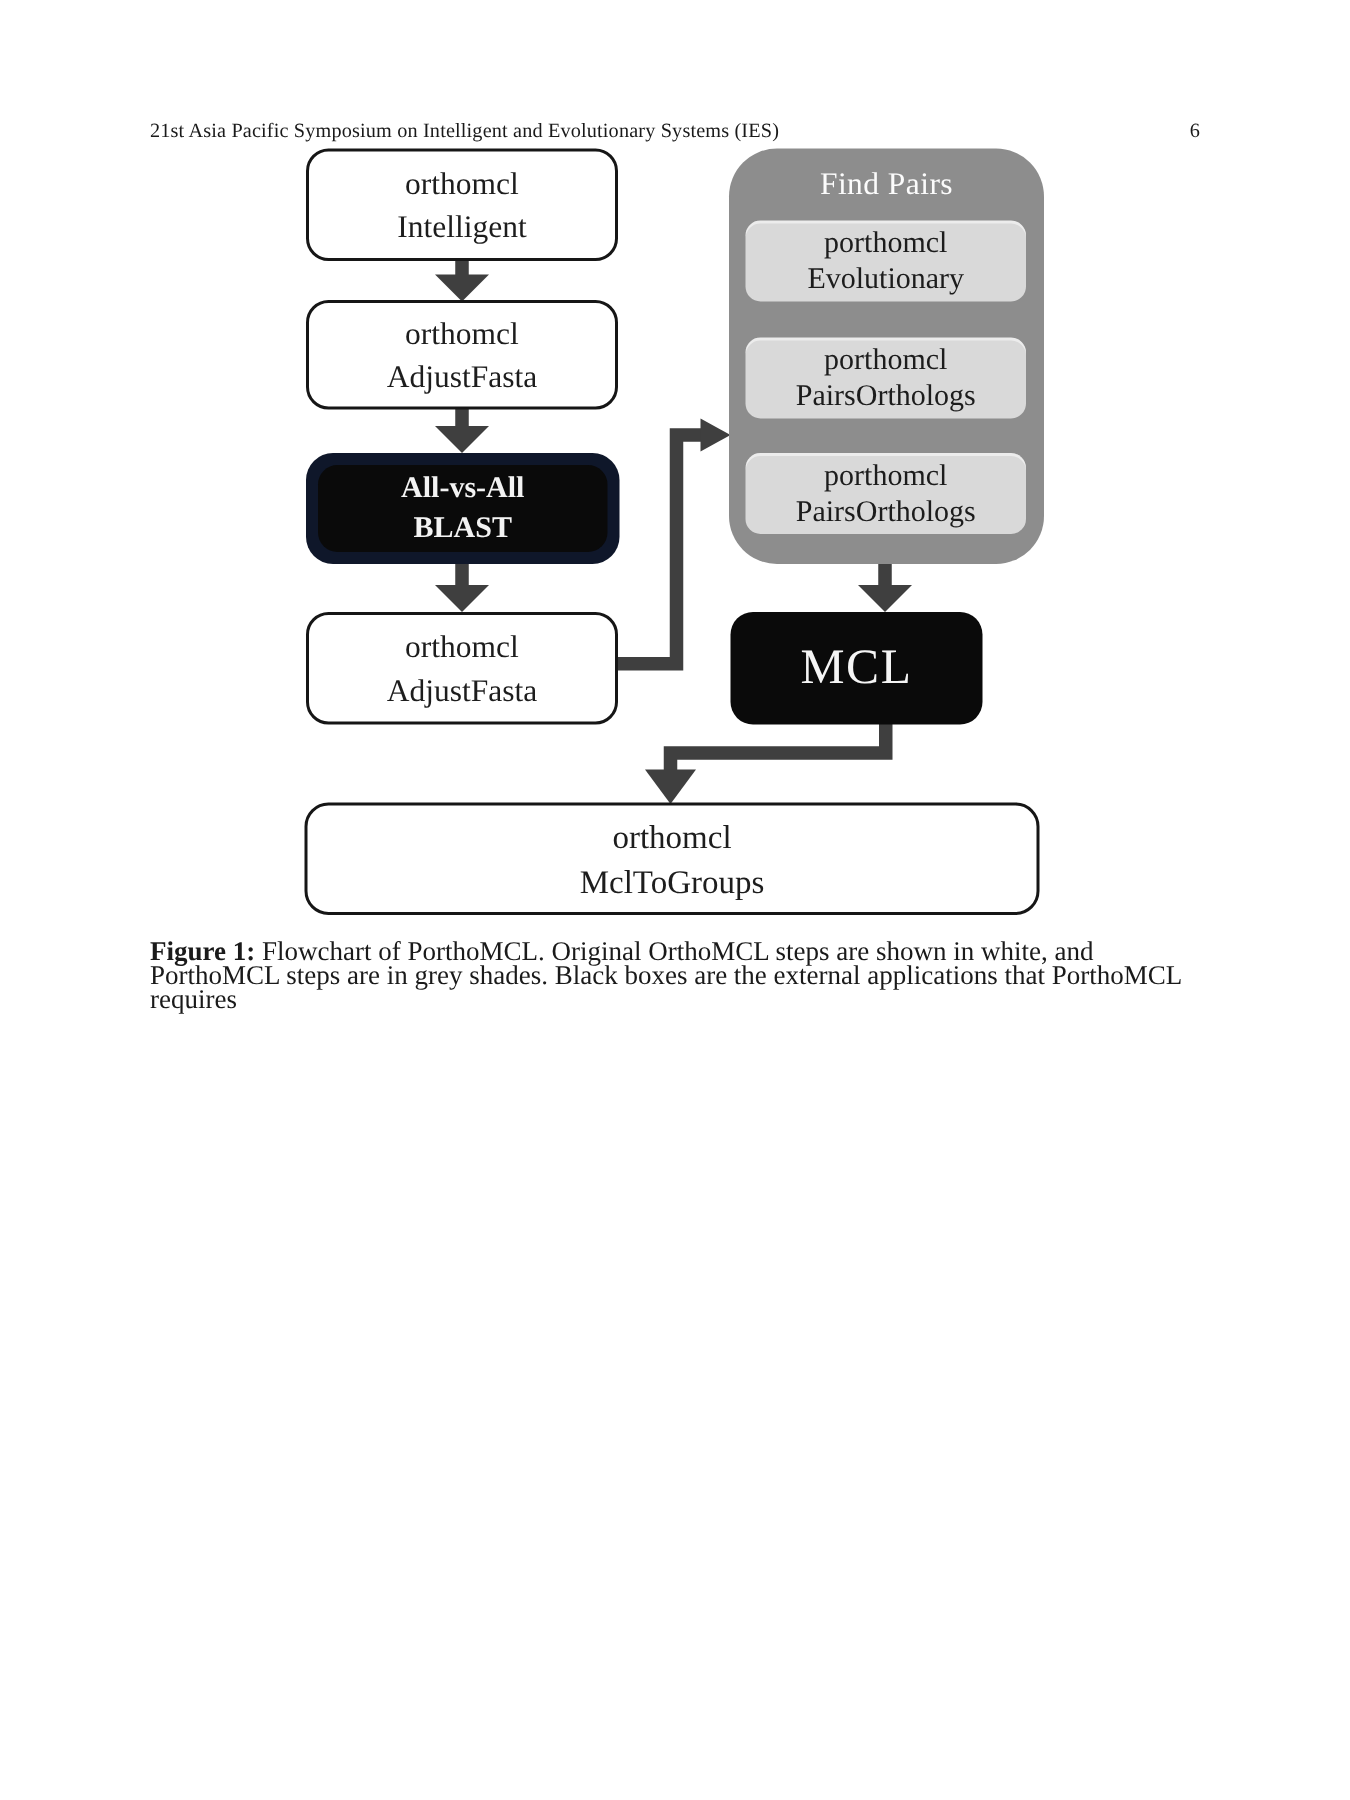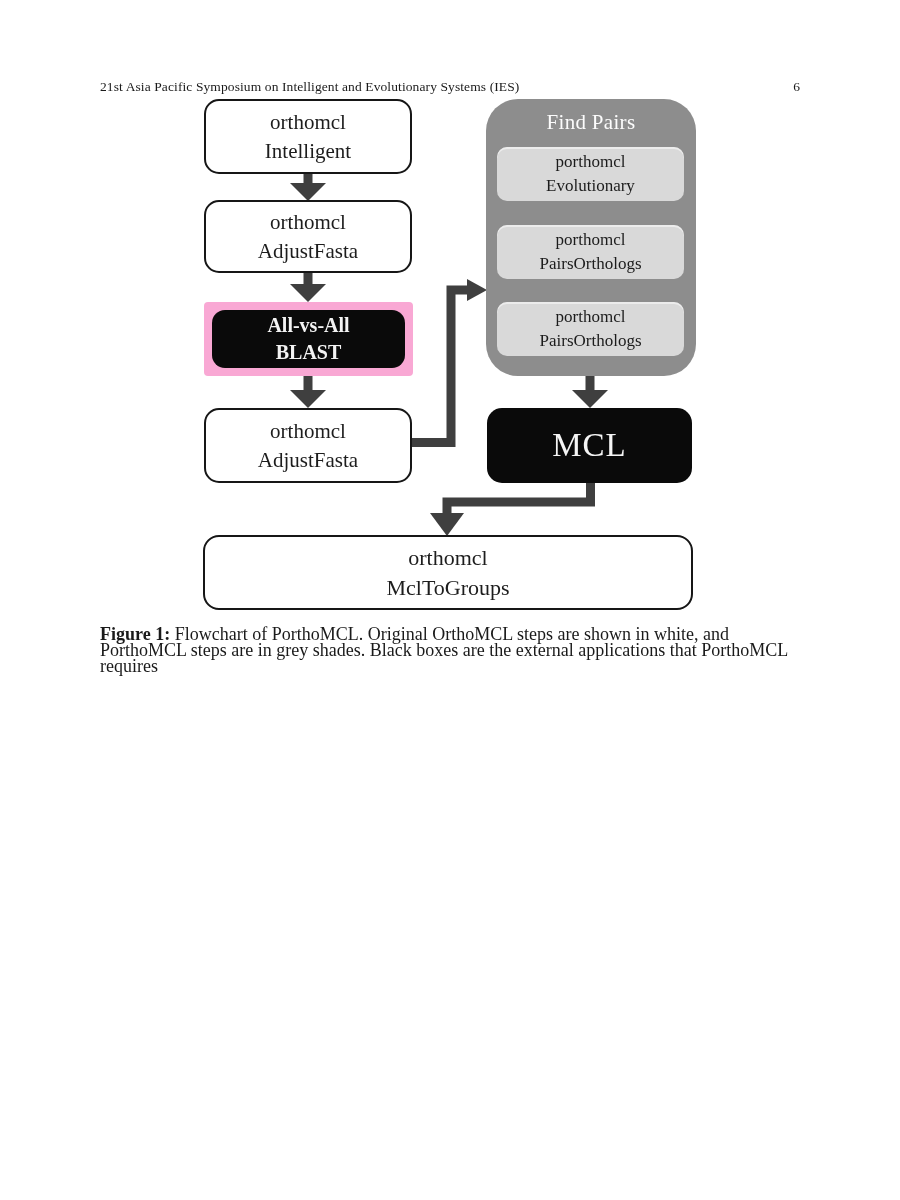--- a/index.html
+++ b/index.html
@@ -46,22 +46,22 @@
     font-size: 21px;
     line-height: 29px;
     color: #1d1d1d;
   }
   #n-adjust  { left: 204px; top:  99px; width: 208px; height: 75px; }
   #n-filter  { left: 204px; top: 200px; width: 208px; height: 73px; }
 
   #n-blast-outer {
     position: absolute;
     left: 204px; top: 302px; width: 209px; height: 74px;
-    background: #f9a8d4;
-    border-radius: 4px;
+    background: #0f172a;
+    border-radius: 18px;
   }
   #n-blast-inner {
     position: absolute;
     inset: 8px;
     background: #0a0a0a;
     border-radius: 13px;
     color: #f3f3f3;
     font-weight: bold;
     font-size: 20px;
     line-height: 27px;
@@ -79,31 +79,31 @@
   .group-title {
     text-align: center;
     color: #fcfcfc;
     font-size: 21px;
     padding-top: 11px;
     letter-spacing: 0.3px;
   }
   .light {
     background: #d9d9d9;
     border-radius: 10px;
-    font-size: 17px;
+    font-size: 20px;
     line-height: 24px;
     color: #1c1c1c;
     box-shadow: inset 0 2px 0 rgba(255,255,255,0.5);
   }
   #n-besthit   { left: 11px; top:  48px; width: 187px; height: 54px; }
   #n-orthologs { left: 11px; top: 126px; width: 187px; height: 54px; }
   #n-paralogs  { left: 11px; top: 203px; width: 187px; height: 54px; }
 
   #n-mcl {
-    left: 487px; top: 408px; width: 205px; height: 75px;
+    left: 487px; top: 408px; width: 168px; height: 75px;
     background: #0a0a0a;
     border-radius: 15px;
     color: #f5f5f5;
     font-size: 33px;
     letter-spacing: 1px;
   }
 
   #n-groups {
     left: 203px; top: 535px; width: 490px; height: 75px;
     border-radius: 16px;

